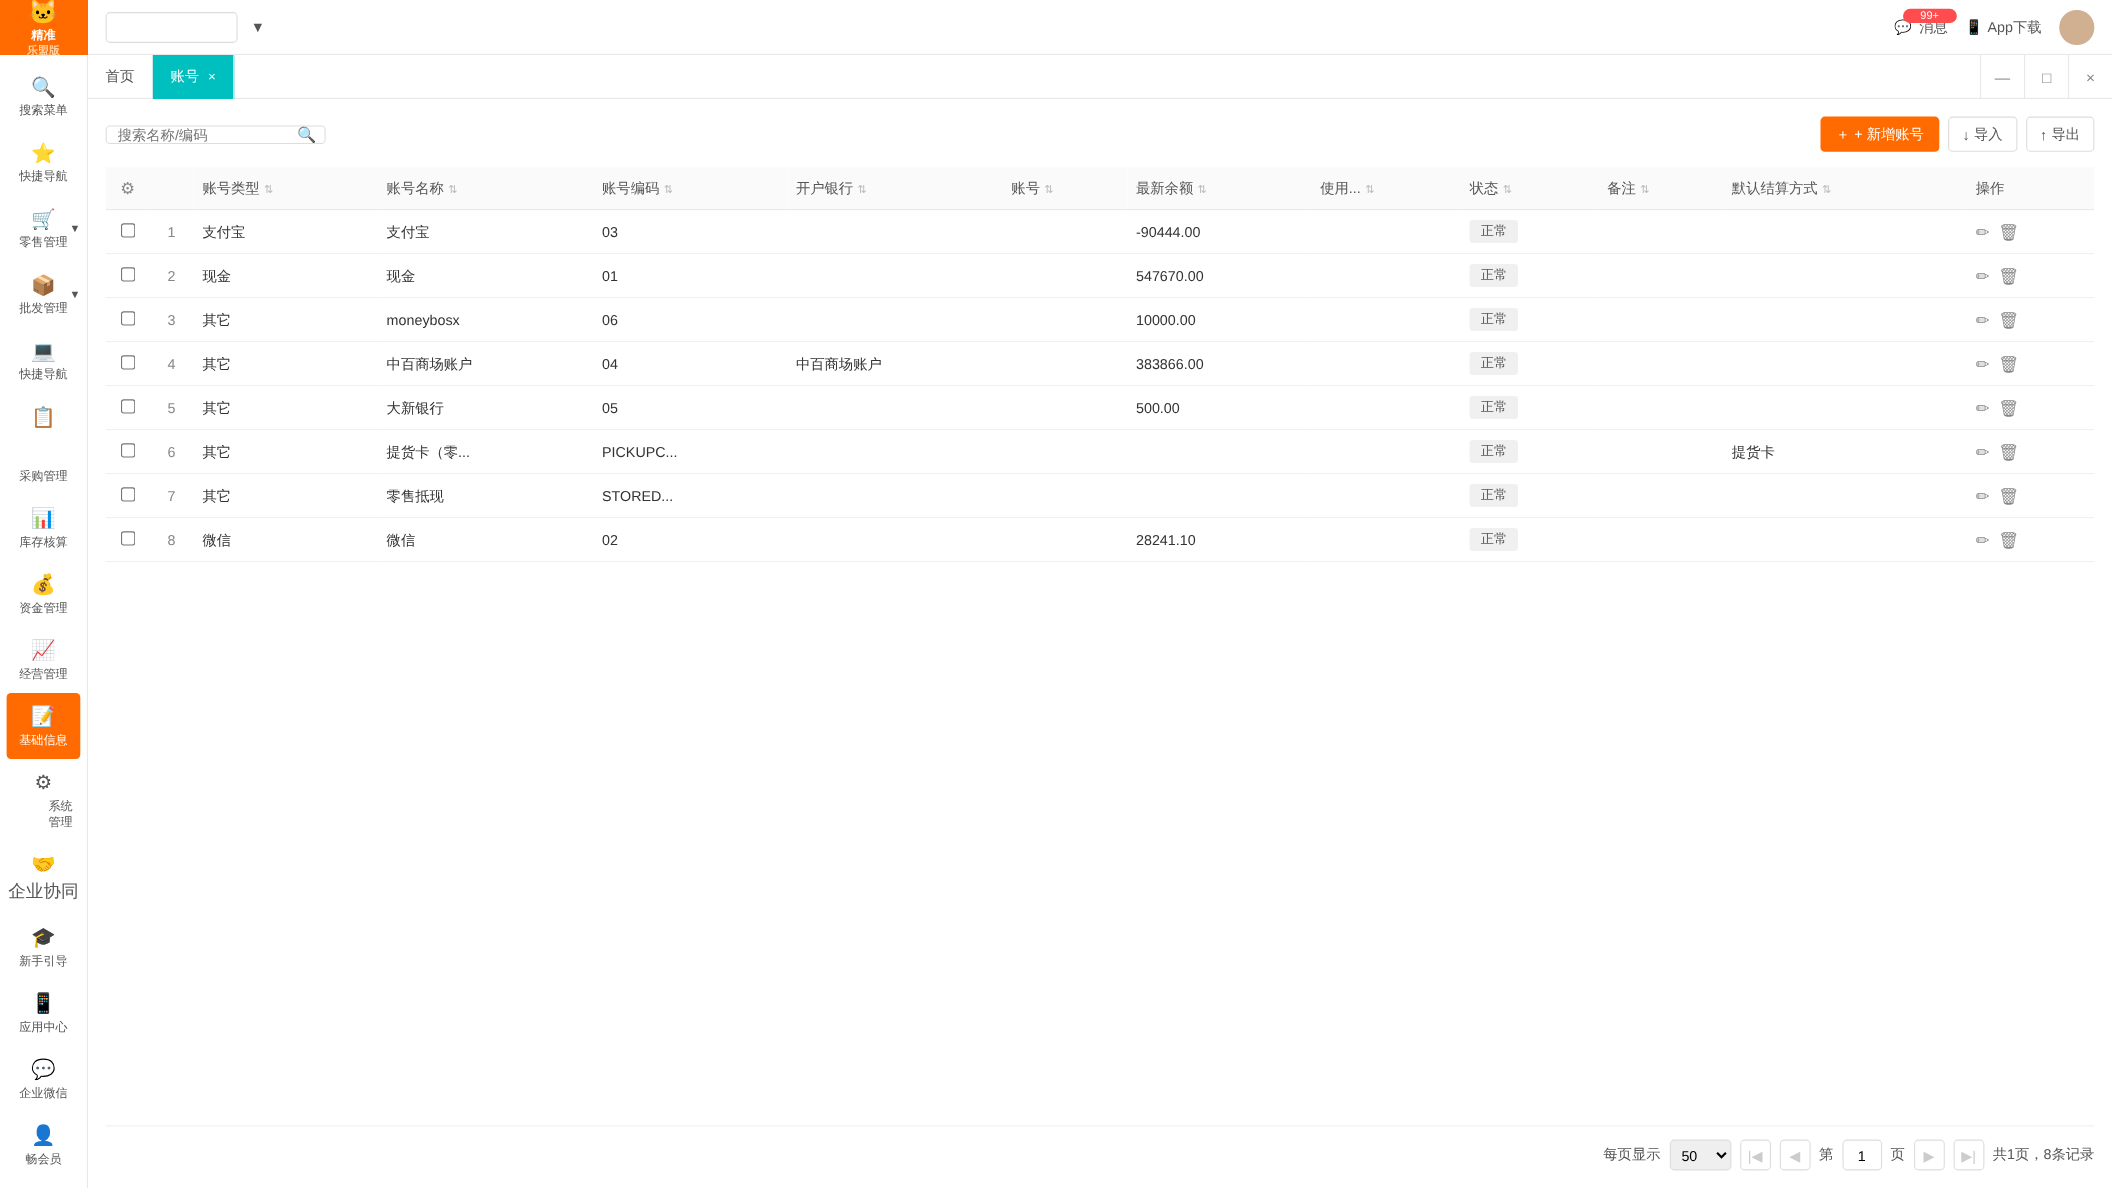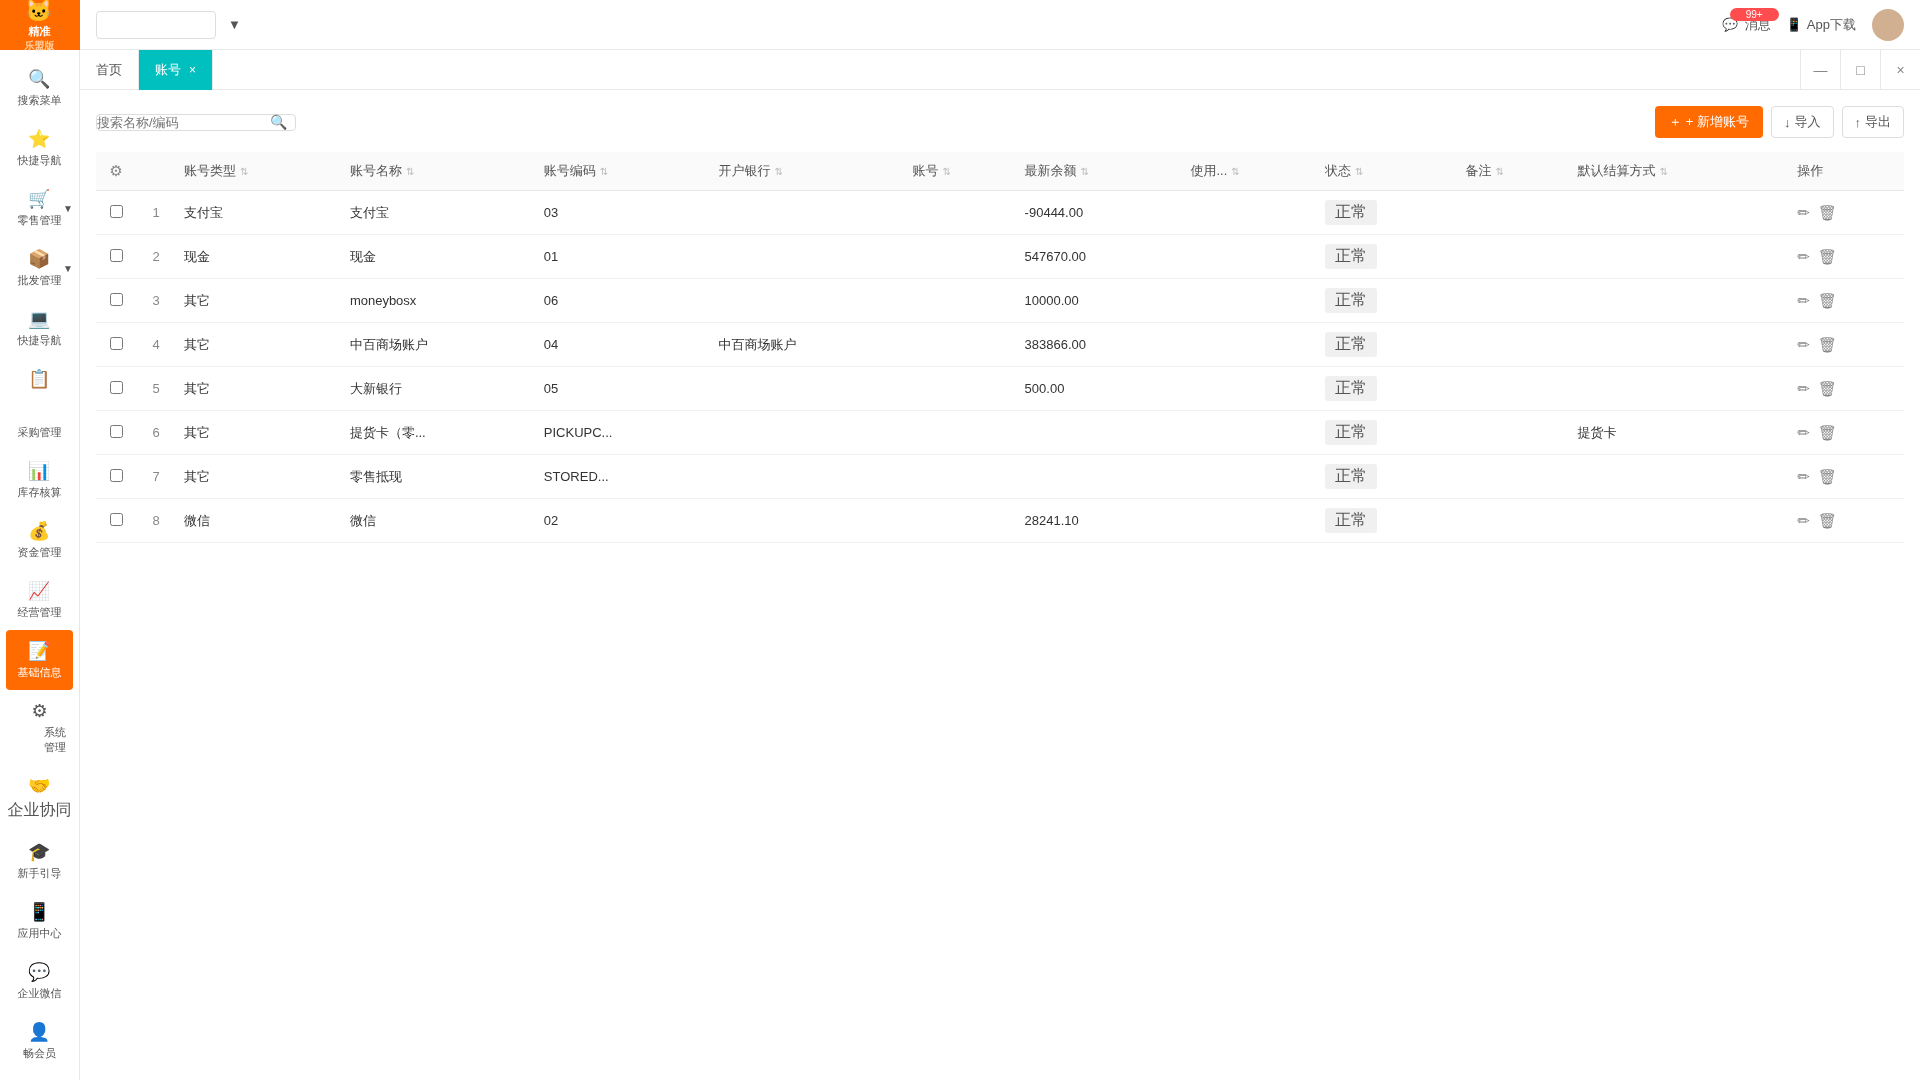--- a/index.html
+++ b/index.html
@@ -205,21 +205,21 @@
       display: flex;
       align-items: center;
       justify-content: space-between;
       margin-bottom: 14px;
     }
     .search-box {
       width: 200px;
       height: 17px;
       border: 1px solid #ddd;
       border-radius: 4px;
-      padding: 0 30px 0 0;
+      padding: 0 30px 0 10px;
       font-size: 13px;
       color: #999;
       position: relative;
     }
     .search-wrapper {
       position: relative;
       display: inline-block;
     }
     .search-wrapper .search-icon-btn {
       position: absolute;
@@ -296,21 +296,21 @@
       color: #333;
       white-space: nowrap;
     }
     td.row-num { color: #888; text-align: center; width: 40px; }
     .status-badge {
       display: inline-block;
       background: #f0f0f0;
       color: #555;
       padding: 2px 10px;
       border-radius: 3px;
-      font-size: 16px;
+      font-size: 12px;
     }
     .action-btns {
       display: flex;
       align-items: center;
       gap: 8px;
     }
     .action-icon {
       cursor: pointer;
       color: #888;
       font-size: 15px;
@@ -728,14 +728,30 @@
       <div class="action-btns">
         <span class="action-icon">✏</span>
         <span class="action-icon">🗑</span>
       </div>
     </td>
   </tr>
           </tbody>
       </table>
     </div>
 
+    <div class="pagination">
+      <span>每页显示</span>
+      <select class="page-size-select">
+        <option value="50">50</option>
+        <option value="100">100</option>
+        <option value="200">200</option>
+      </select>
+      <button class="page-btn disabled">|◀</button>
+      <button class="page-btn disabled">◀</button>
+      <span>第</span>
+      <input class="page-input" type="text" value="1" style="">
+      <span>页</span>
+      <button class="page-btn disabled">▶</button>
+      <button class="page-btn disabled">▶|</button>
+      <span>共1页，8条记录</span>
+    </div>
   </div>
 </div>
 
 </body></html>

